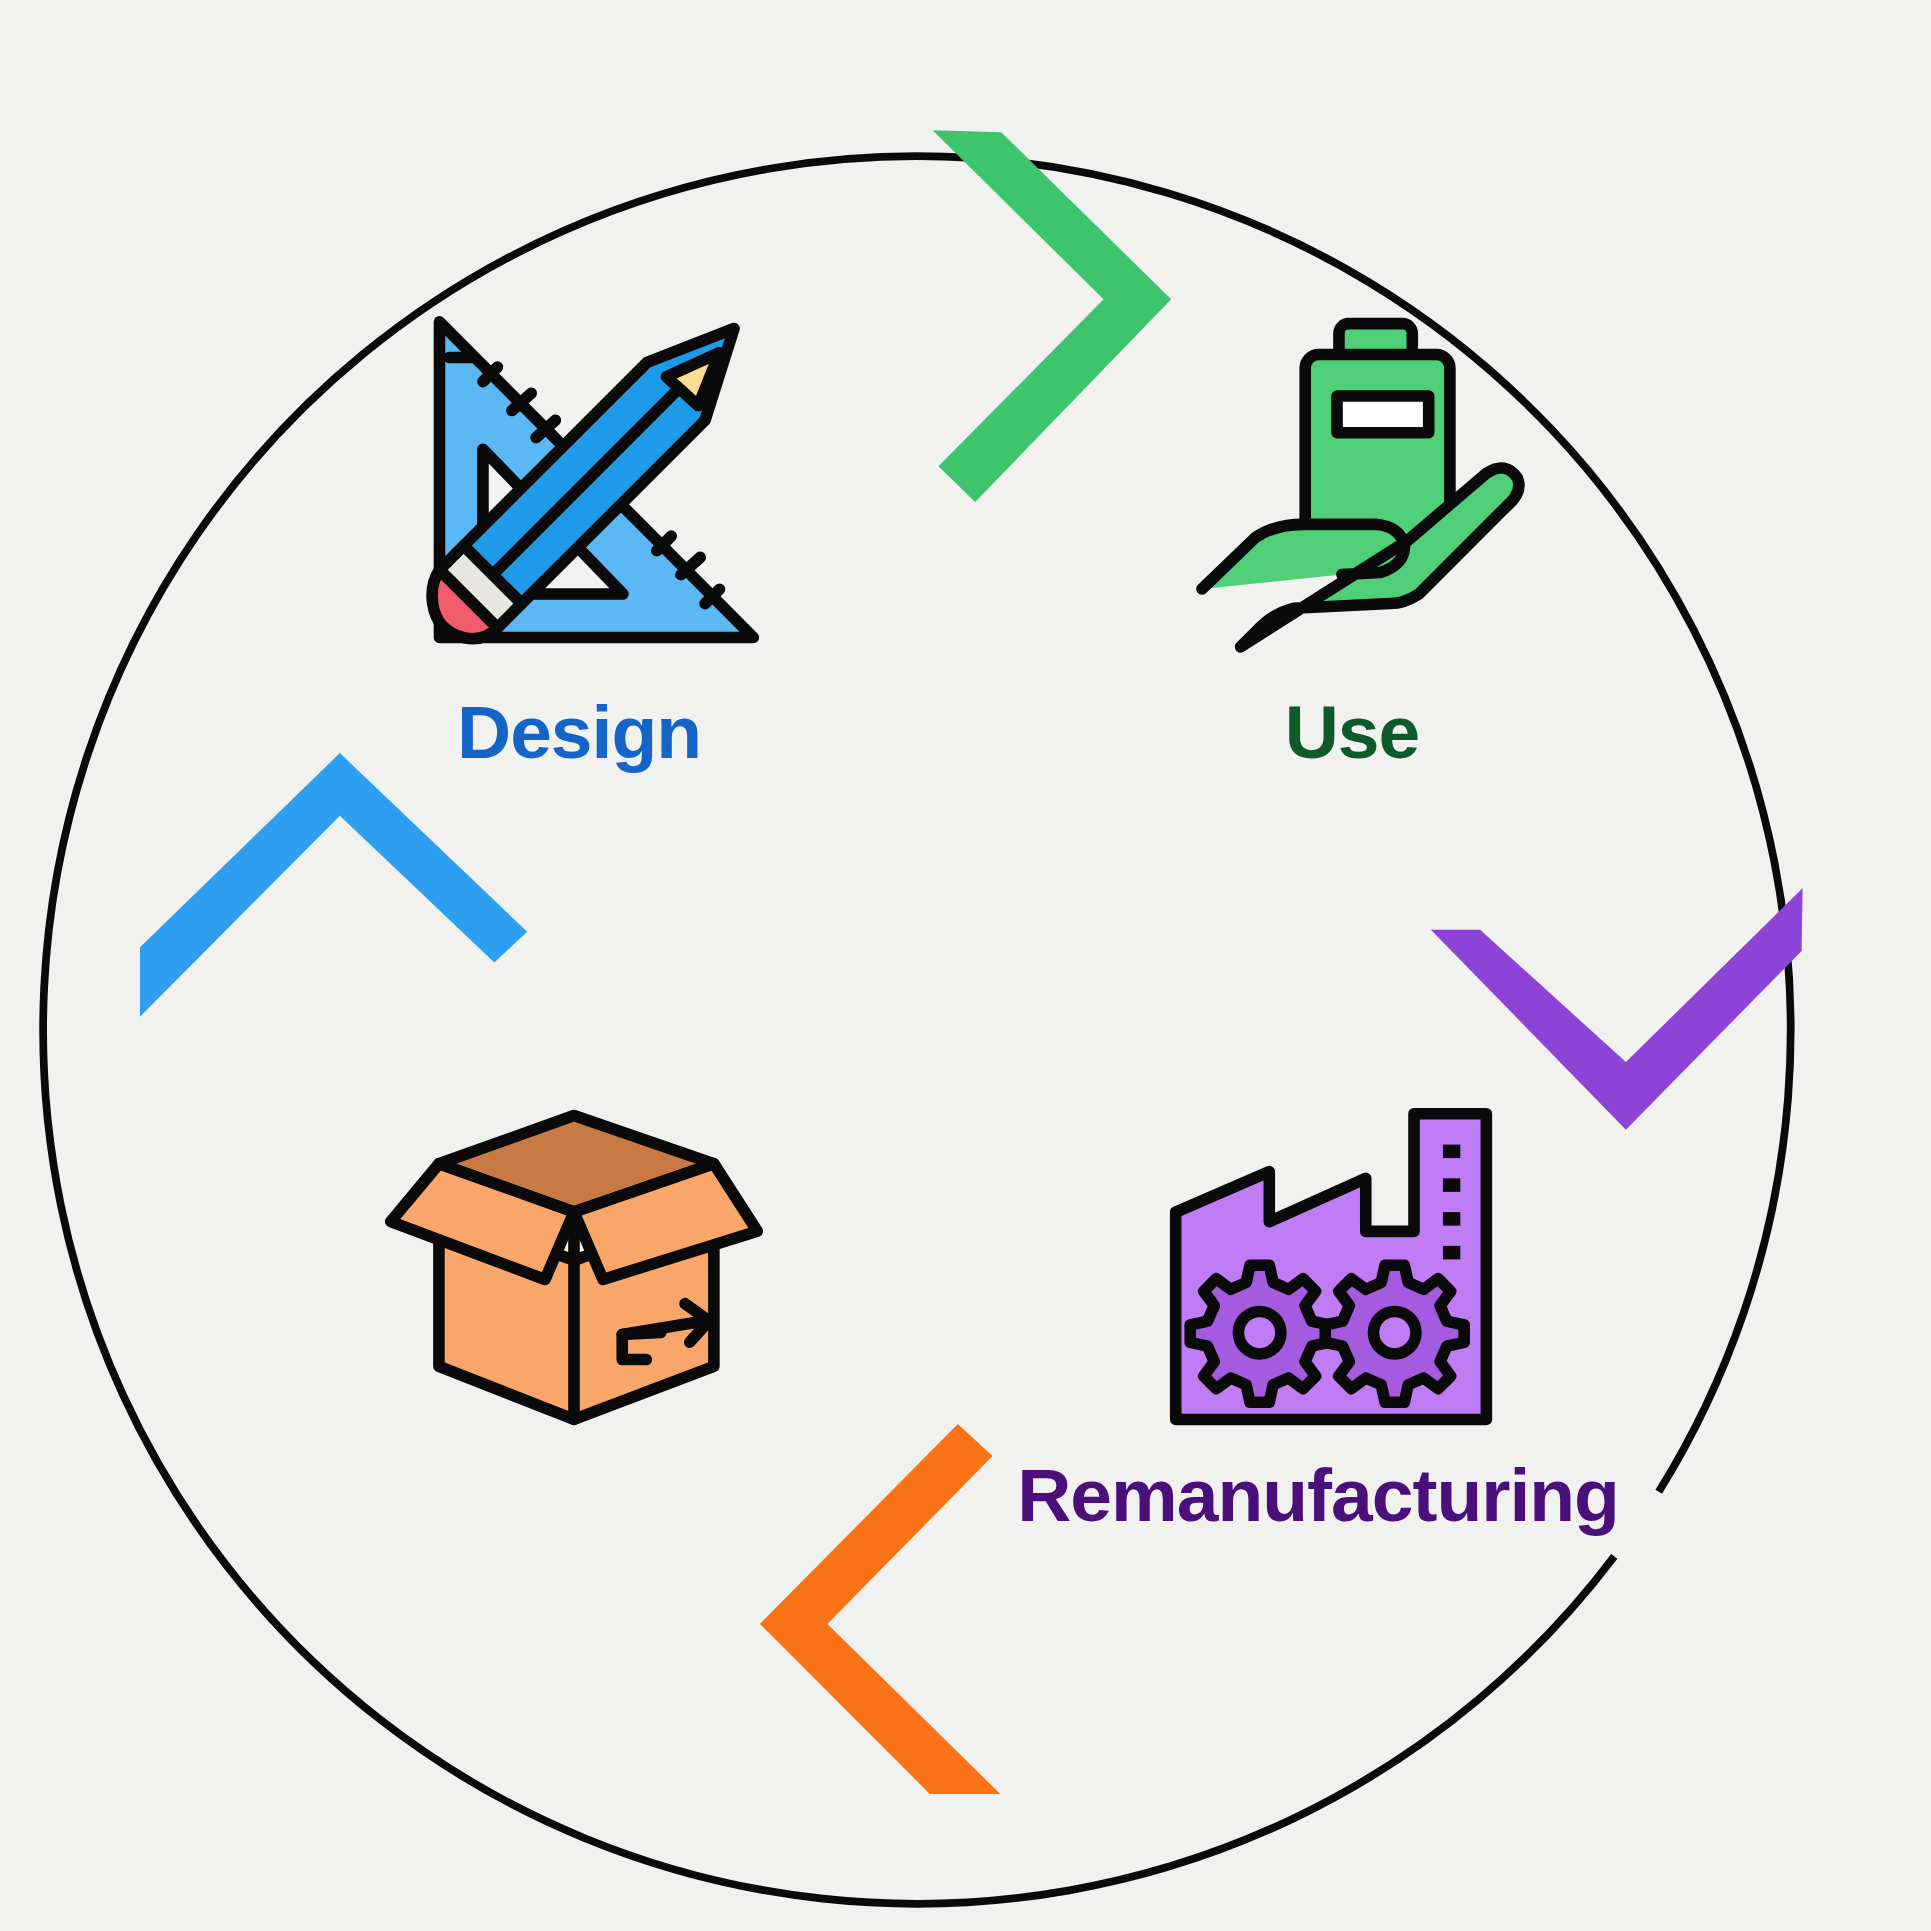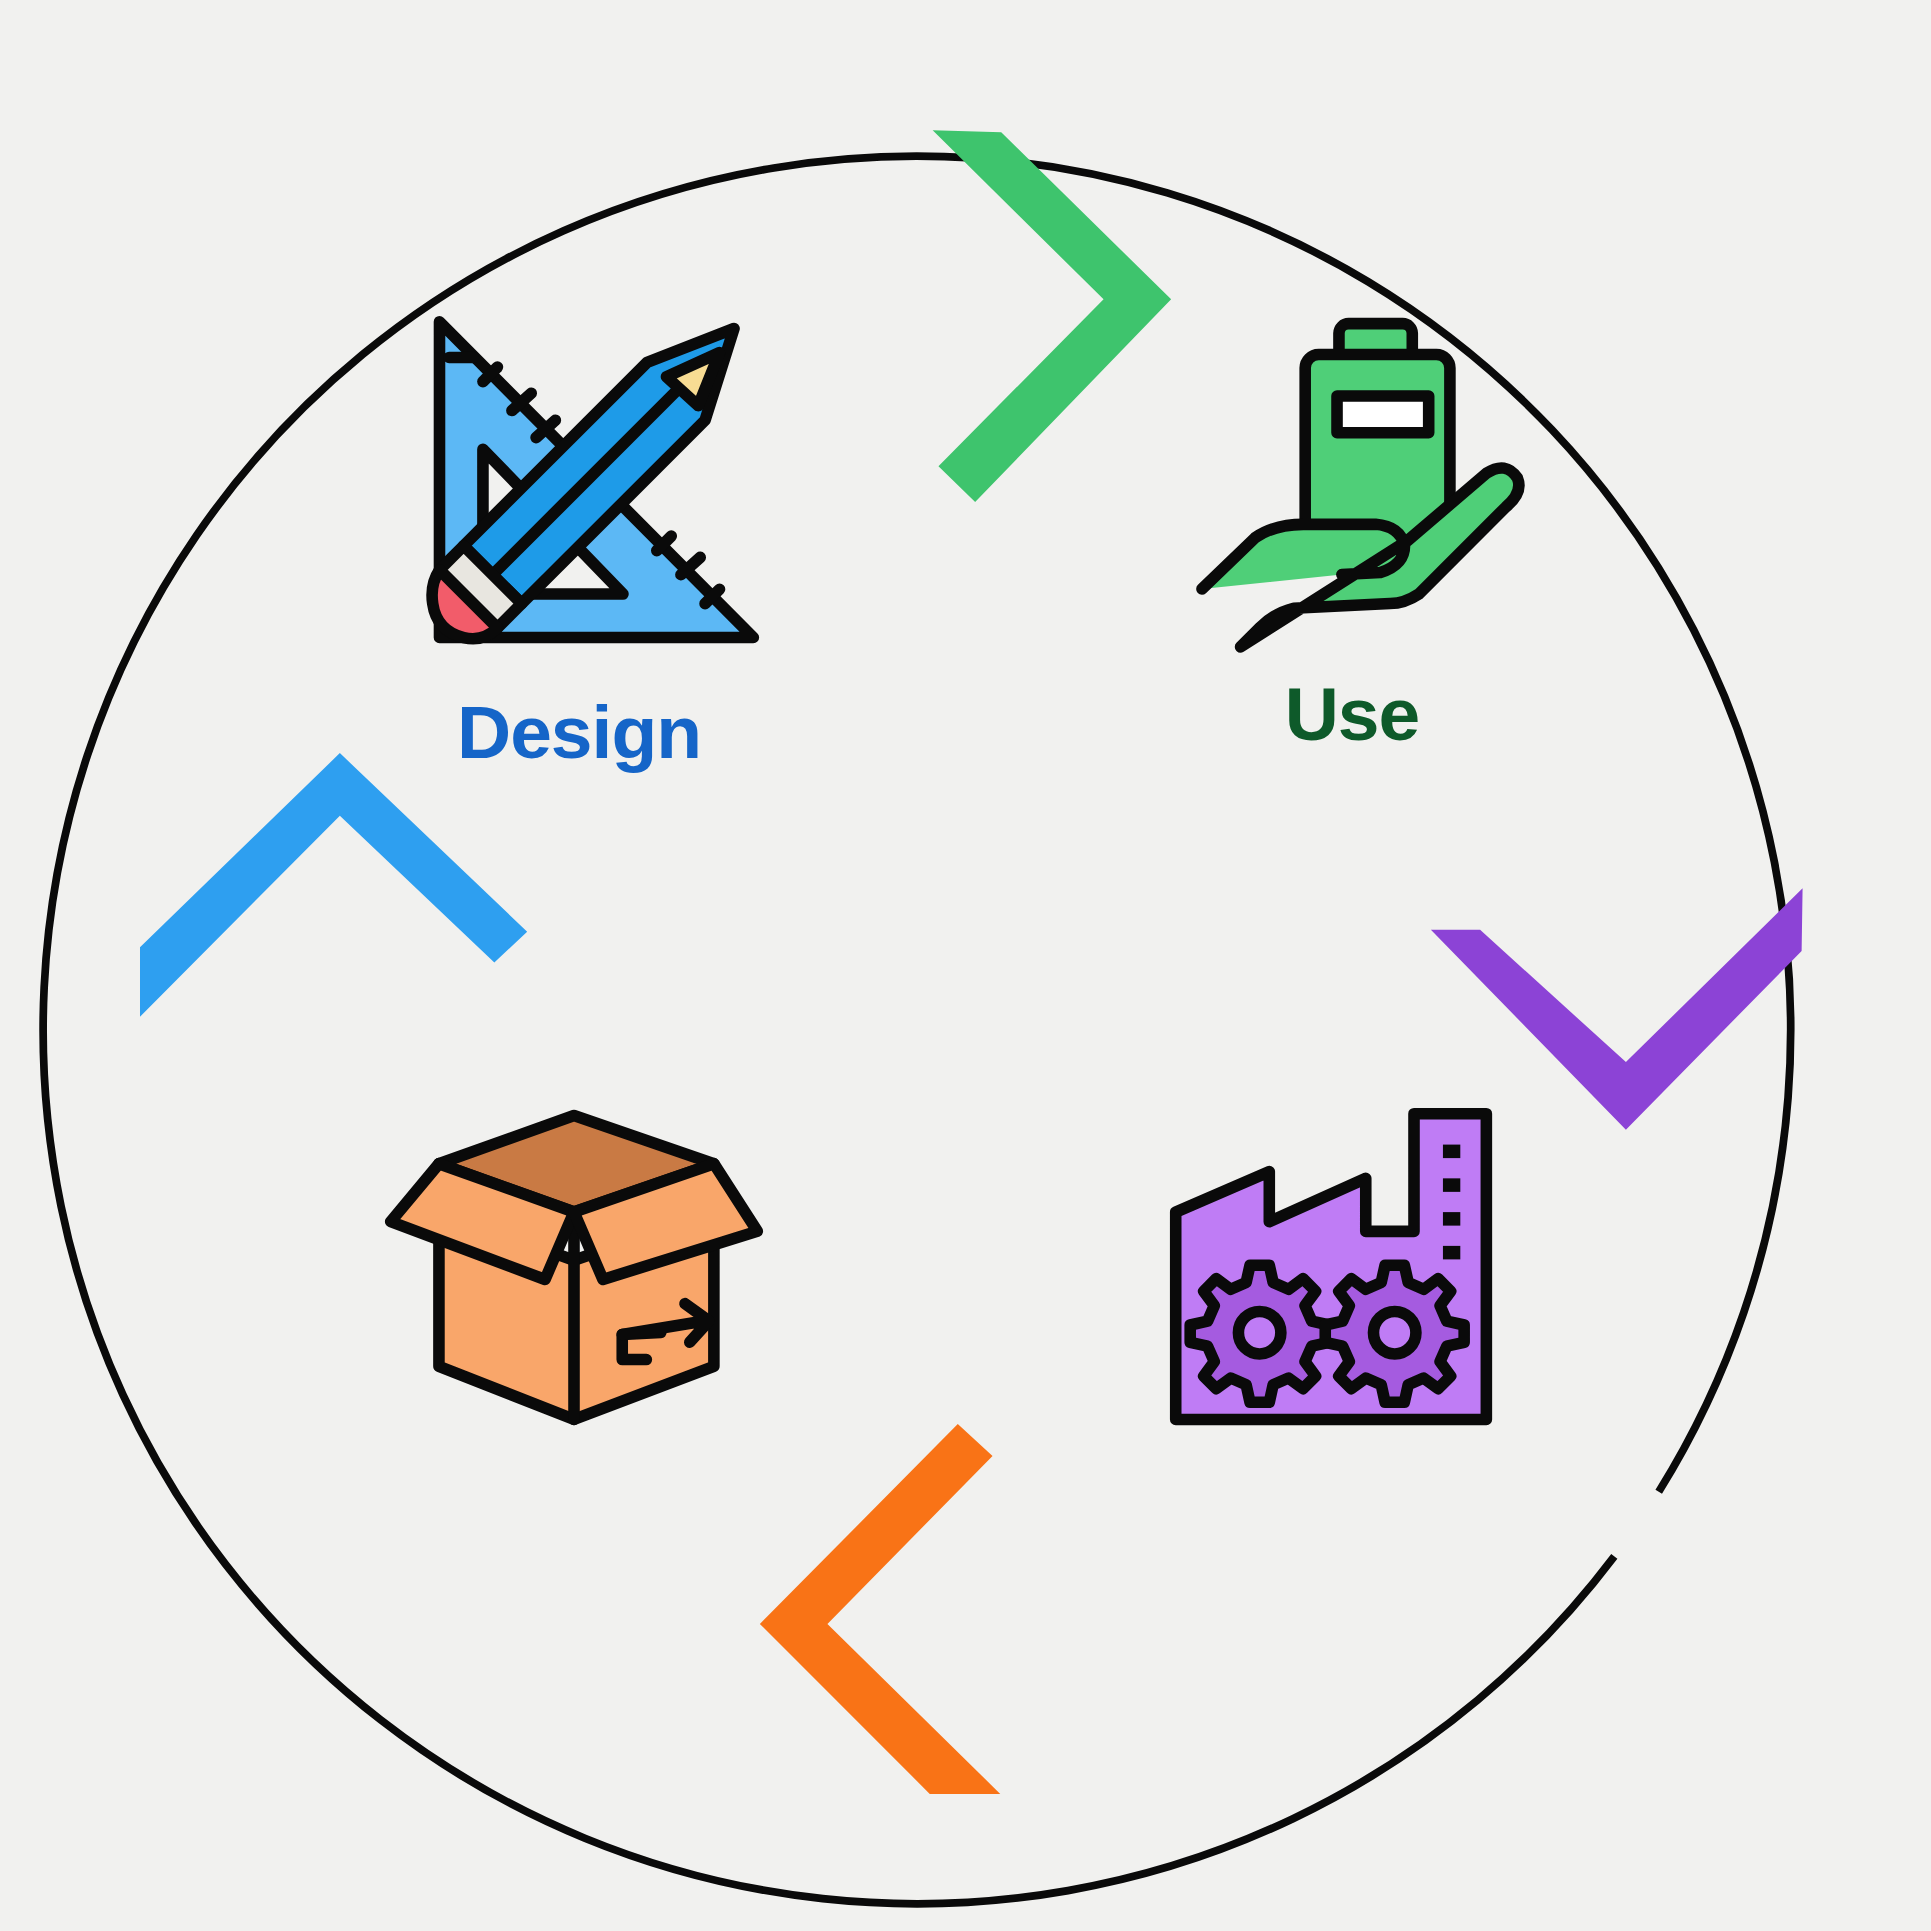--- a/index.html
+++ b/index.html
@@ -66,21 +66,21 @@
   <svg class="icon" style="left:1168px;top:314px" width="367" height="357" viewBox="0 0 380 370">
     <g stroke="#0a0a0a" stroke-width="12" stroke-linejoin="round" stroke-linecap="round">
       <rect x="177" y="10" width="76" height="38" rx="10" fill="#4fcf78"></rect>
       <rect x="142" y="42" width="150" height="200" rx="14" fill="#4fcf78"></rect>
       <rect x="175" y="85" width="95" height="38" fill="#ffffff"></rect>
       <path d="M 35,285 L 90,232 Q 110,218 140,218 L 215,218 Q 240,220 245,240 Q 245,260 220,268 L 180,270
                M 248,235 L 330,165 Q 350,152 362,170 Q 368,185 350,200 L 260,290 Q 245,300 230,300 L 130,305
                Q 110,310 95,325 L 75,345 Z" fill="#4fcf78"></path>
     </g>
   </svg>
-  <div class="label" style="left:1352px;top:677px;color:#0e5a2a">Use</div>
+  <div class="label" style="left:1352px;top:695px;color:#0e5a2a">Use</div>
 
   <svg class="icon" style="left:381px;top:1101px" width="386" height="328" viewBox="0 0 400 340">
     <g stroke="#0a0a0a" stroke-width="12" stroke-linejoin="round" stroke-linecap="round">
       <polygon points="60,65 200,15 345,65 200,115" fill="#c97a44"></polygon>
       <polygon points="60,115 200,165 345,115 345,275 200,330 60,275" fill="#f9a66a"></polygon>
       <line x1="200" y1="115" x2="200" y2="330"></line>
       <polygon points="60,65 200,115 170,185 10,125" fill="#f9a66a"></polygon>
       <polygon points="200,115 345,65 390,135 230,185" fill="#f9a66a"></polygon>
       <path d="M 290,240 L 250,242 L 250,268 L 275,268" fill="none"></path>
       <path d="M 250,242 L 335,228 M 315,210 L 340,228 L 320,250" fill="none"></path>
@@ -99,15 +99,16 @@
       <g fill="#a55be0" transform="translate(95,235)">
         <path d="M -10,-70 L 10,-70 L 14,-52 L 30,-45 L 45,-56 L 58,-43 L 47,-28 L 54,-12 L 72,-8 L 72,10 L 54,14 L 47,30 L 58,45 L 45,58 L 30,47 L 14,54 L 10,72 L -10,72 L -14,54 L -30,47 L -45,58 L -58,45 L -47,30 L -54,14 L -72,10 L -72,-8 L -54,-12 L -47,-28 L -58,-43 L -45,-56 L -30,-45 L -14,-52 Z"></path>
         <circle r="22" fill="#bf7cf5"></circle>
       </g>
       <g fill="#a55be0" transform="translate(235,235)">
         <path d="M -10,-70 L 10,-70 L 14,-52 L 30,-45 L 45,-56 L 58,-43 L 47,-28 L 54,-12 L 72,-8 L 72,10 L 54,14 L 47,30 L 58,45 L 45,58 L 30,47 L 14,54 L 10,72 L -10,72 L -14,54 L -30,47 L -45,58 L -58,45 L -47,30 L -54,14 L -72,10 L -72,-8 L -54,-12 L -47,-28 L -58,-43 L -45,-56 L -30,-45 L -14,-52 Z"></path>
         <circle r="22" fill="#bf7cf5"></circle>
       </g>
     </g>
   </svg>
+  <div class="label" style="left:1318px;top:1458px;color:#4a0f7a">Remanufacturing</div>
 
 </div>
 
 
 </body></html>

